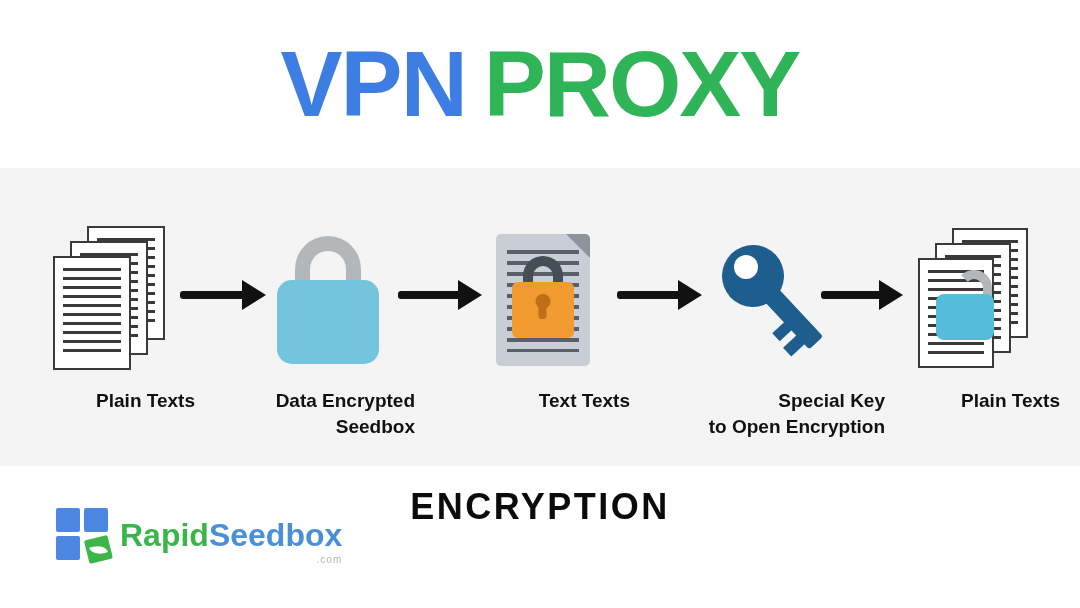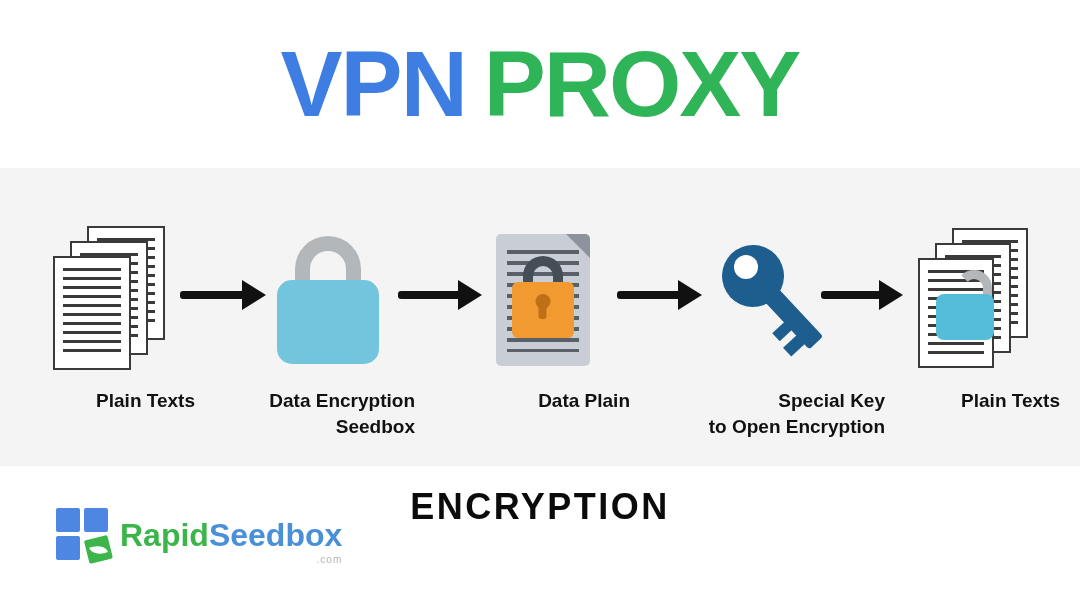--- a/index.html
+++ b/index.html
@@ -201,21 +201,21 @@
   </div>
 
   <div class="step s2">
     <div class="icon-slot">
       <div class="lock">
         <div class="shackle"></div>
         <div class="lock-body"></div>
       </div>
     </div>
     <div class="step-label">
-      <span>Data Encryption</span>
+      <span>Data Encrypted</span>
       <span>Seedbox</span>
     </div>
   </div>
 
   <div class="arrow a2">
     <div class="arrow-line"></div>
     <div class="arrow-head"></div>
   </div>
 
   <div class="step s3">
@@ -225,21 +225,21 @@
         <div class="fold"></div>
         <div class="enc-lock">
           <div class="enc-shackle"></div>
           <div class="enc-body">
             <div class="keyhole"></div>
           </div>
         </div>
       </div>
     </div>
     <div class="step-label">
-      <span>Data Plain</span>
+      <span>Text Texts</span>
     </div>
   </div>
 
   <div class="arrow a3">
     <div class="arrow-line"></div>
     <div class="arrow-head"></div>
   </div>
 
   <div class="step s4">
     <div class="icon-slot">

